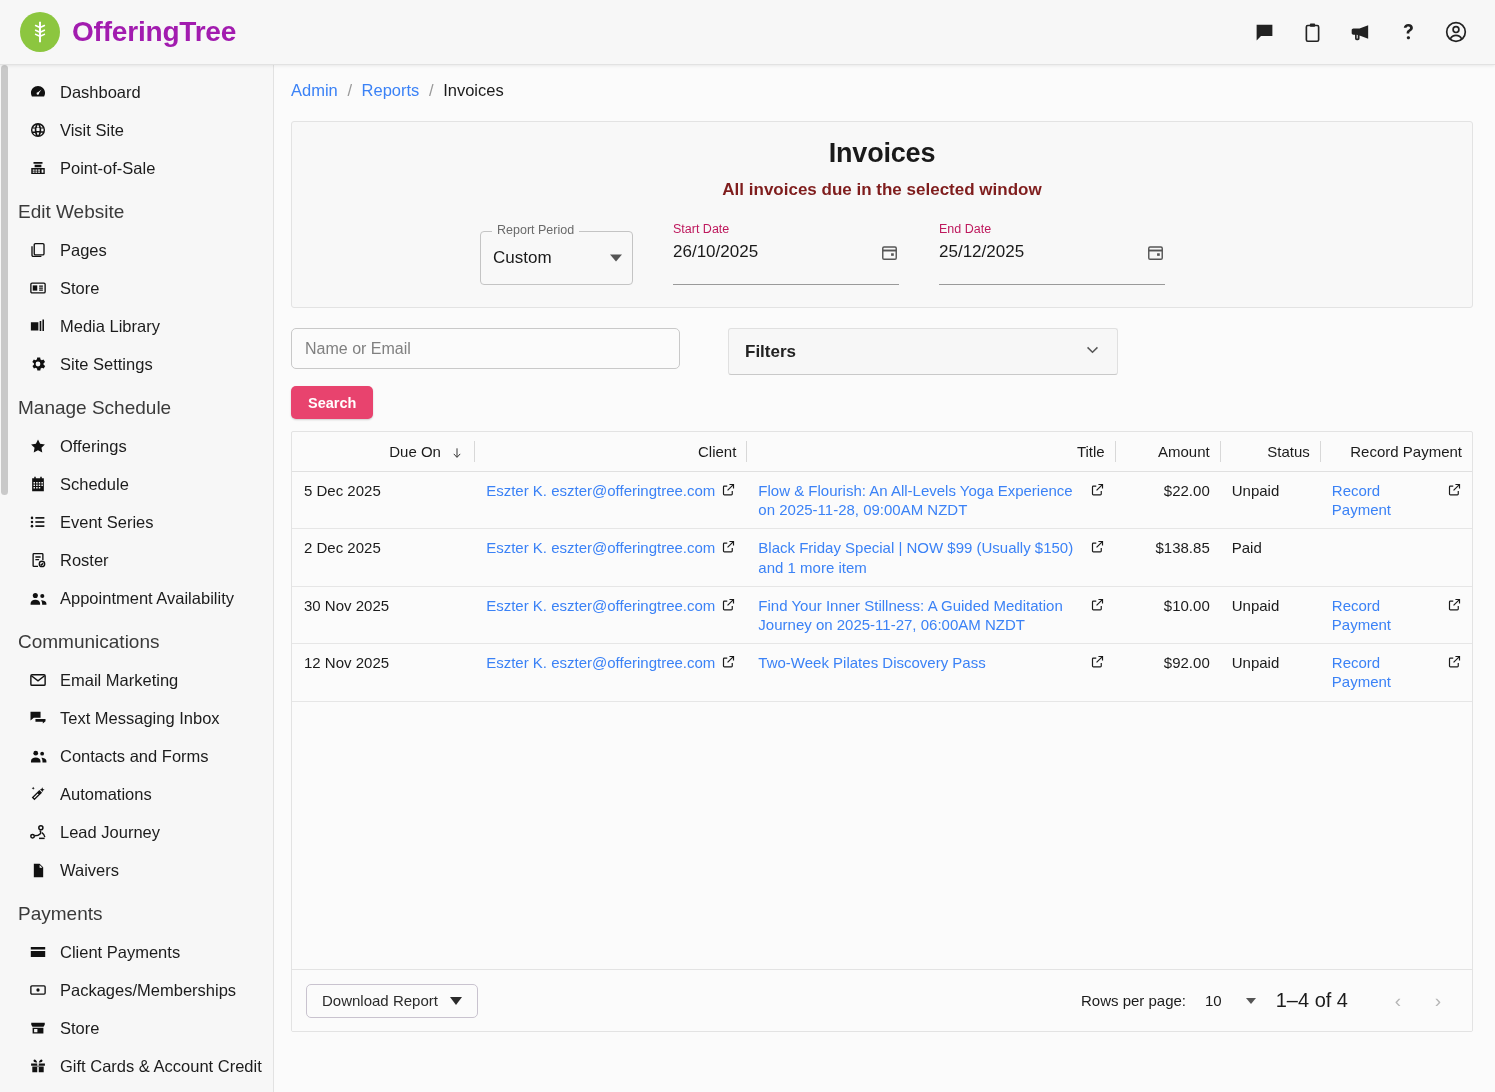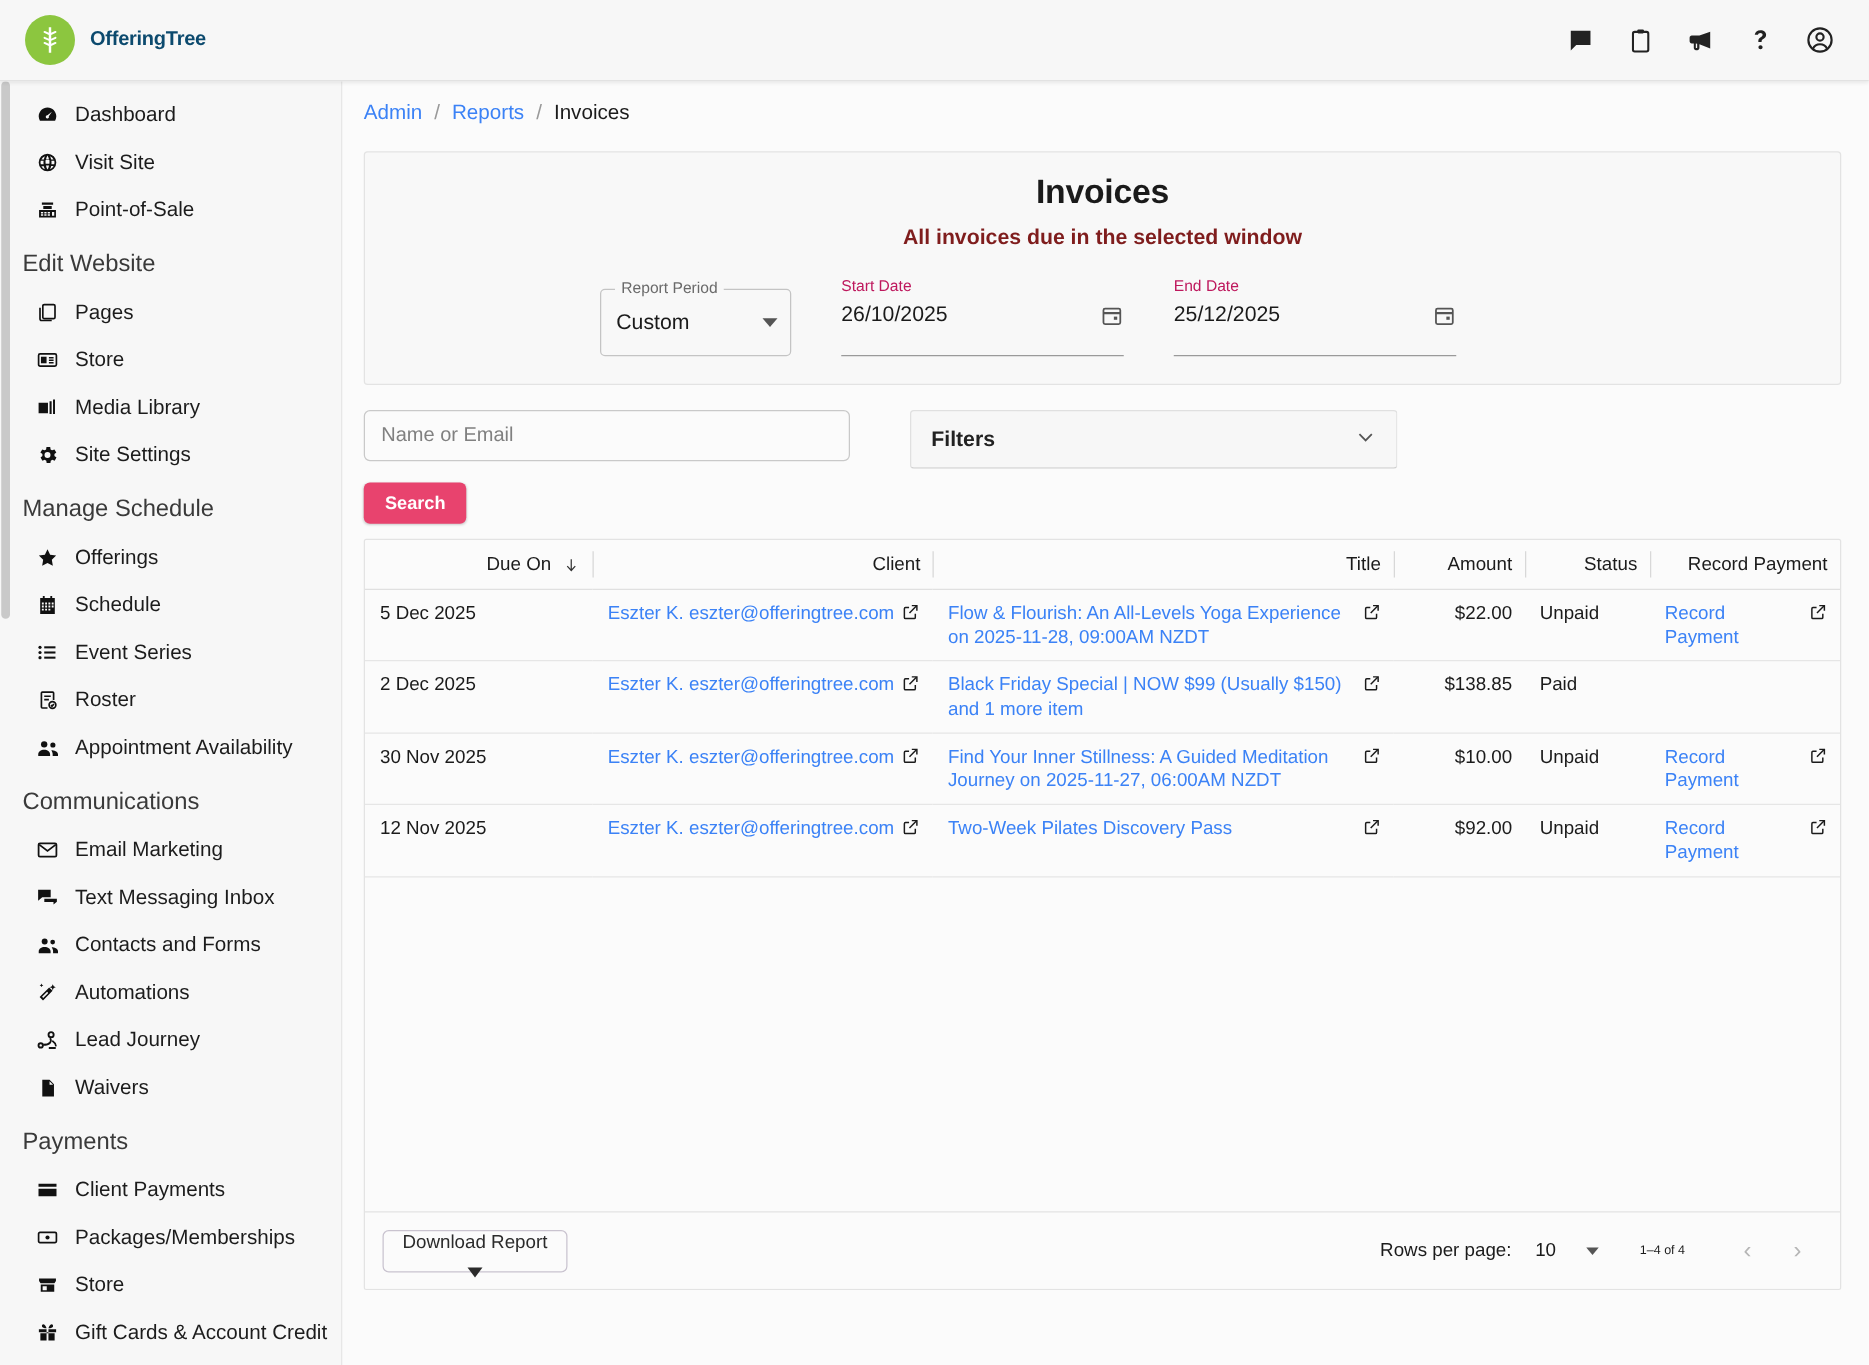--- a/index.html
+++ b/index.html
@@ -22,21 +22,21 @@
     z-index: 20;
   }
   .brand { display: flex; align-items: center; margin-left: 20px; }
   .logo-circle {
     width: 40px; height: 40px; border-radius: 50%;
     background: #8CC63F;
     display: flex; align-items: center; justify-content: center;
     flex: 0 0 auto;
   }
   .brand-name {
-    font-size: 16px; font-weight: 600; color: #0c4a6e; margin-left: 12px;
+    font-size: 28px; font-weight: 600; color: #a21caf; margin-left: 12px;
     letter-spacing: -0.2px;
   }
   .topbar-icons {
     margin-left: auto; margin-right: 26px;
     display: flex; align-items: center; gap: 22px;
   }
   .ticon { width: 26px; height: 26px; display:flex; align-items:center; justify-content:center; cursor:pointer; color:#222; }
 
   
   .sidebar {
@@ -197,39 +197,39 @@
   .tbl-footer {
     position: absolute; left: 0; bottom: 0; width: 100%; height: 62px;
     border-top: 1px solid #e3e3e3;
     background: #fbfbfb;
     display: flex; align-items: center; padding: 0 14px;
   }
   .btn-download {
     border: 1px solid #c9c3cf; background: #fbfbfb; border-radius: 5px;
     height: 34px; padding: 0 15px; font-size: 15px; color: #2b2b2b;
     font-family: "Liberation Sans", sans-serif; cursor: pointer;
-    display: flex; align-items: center; gap: 12px; flex-direction: column;
+    display: flex; align-items: center; gap: 12px;
   }
   .btn-download .caret {
     width: 0; height: 0;
     border-left: 6px solid transparent; border-right: 6px solid transparent;
     border-top: 8px solid #2b2b2b;
   }
   .pager { margin-left: auto; display: flex; align-items: center; gap: 0; }
   .pg-label { font-size: 15px; color: #1b1b1b; }
   .pg-rows {
     display:flex; align-items:center; gap: 24px; margin-left: 19px; cursor:pointer;
   }
   .pg-rows .num { font-size: 15px; color:#1b1b1b; }
   .pg-rows .caret {
     width: 0; height: 0;
     border-left: 5px solid transparent; border-right: 5px solid transparent;
     border-top: 6px solid #555;
   }
-  .pg-range { font-size: 10px; color:#1b1b1b; margin-left: 33px; }
+  .pg-range { font-size: 20px; color:#1b1b1b; margin-left: 20px; }
   .pg-btn {
     width: 40px; height: 40px; display:flex; align-items:center; justify-content:center;
     color:#b6b6b6; cursor: pointer; font-size: 19px;
   }
   .pg-btn.first { margin-left: 30px; }
 </style>
 </head>
 <body>
 
 <div class="topbar">

